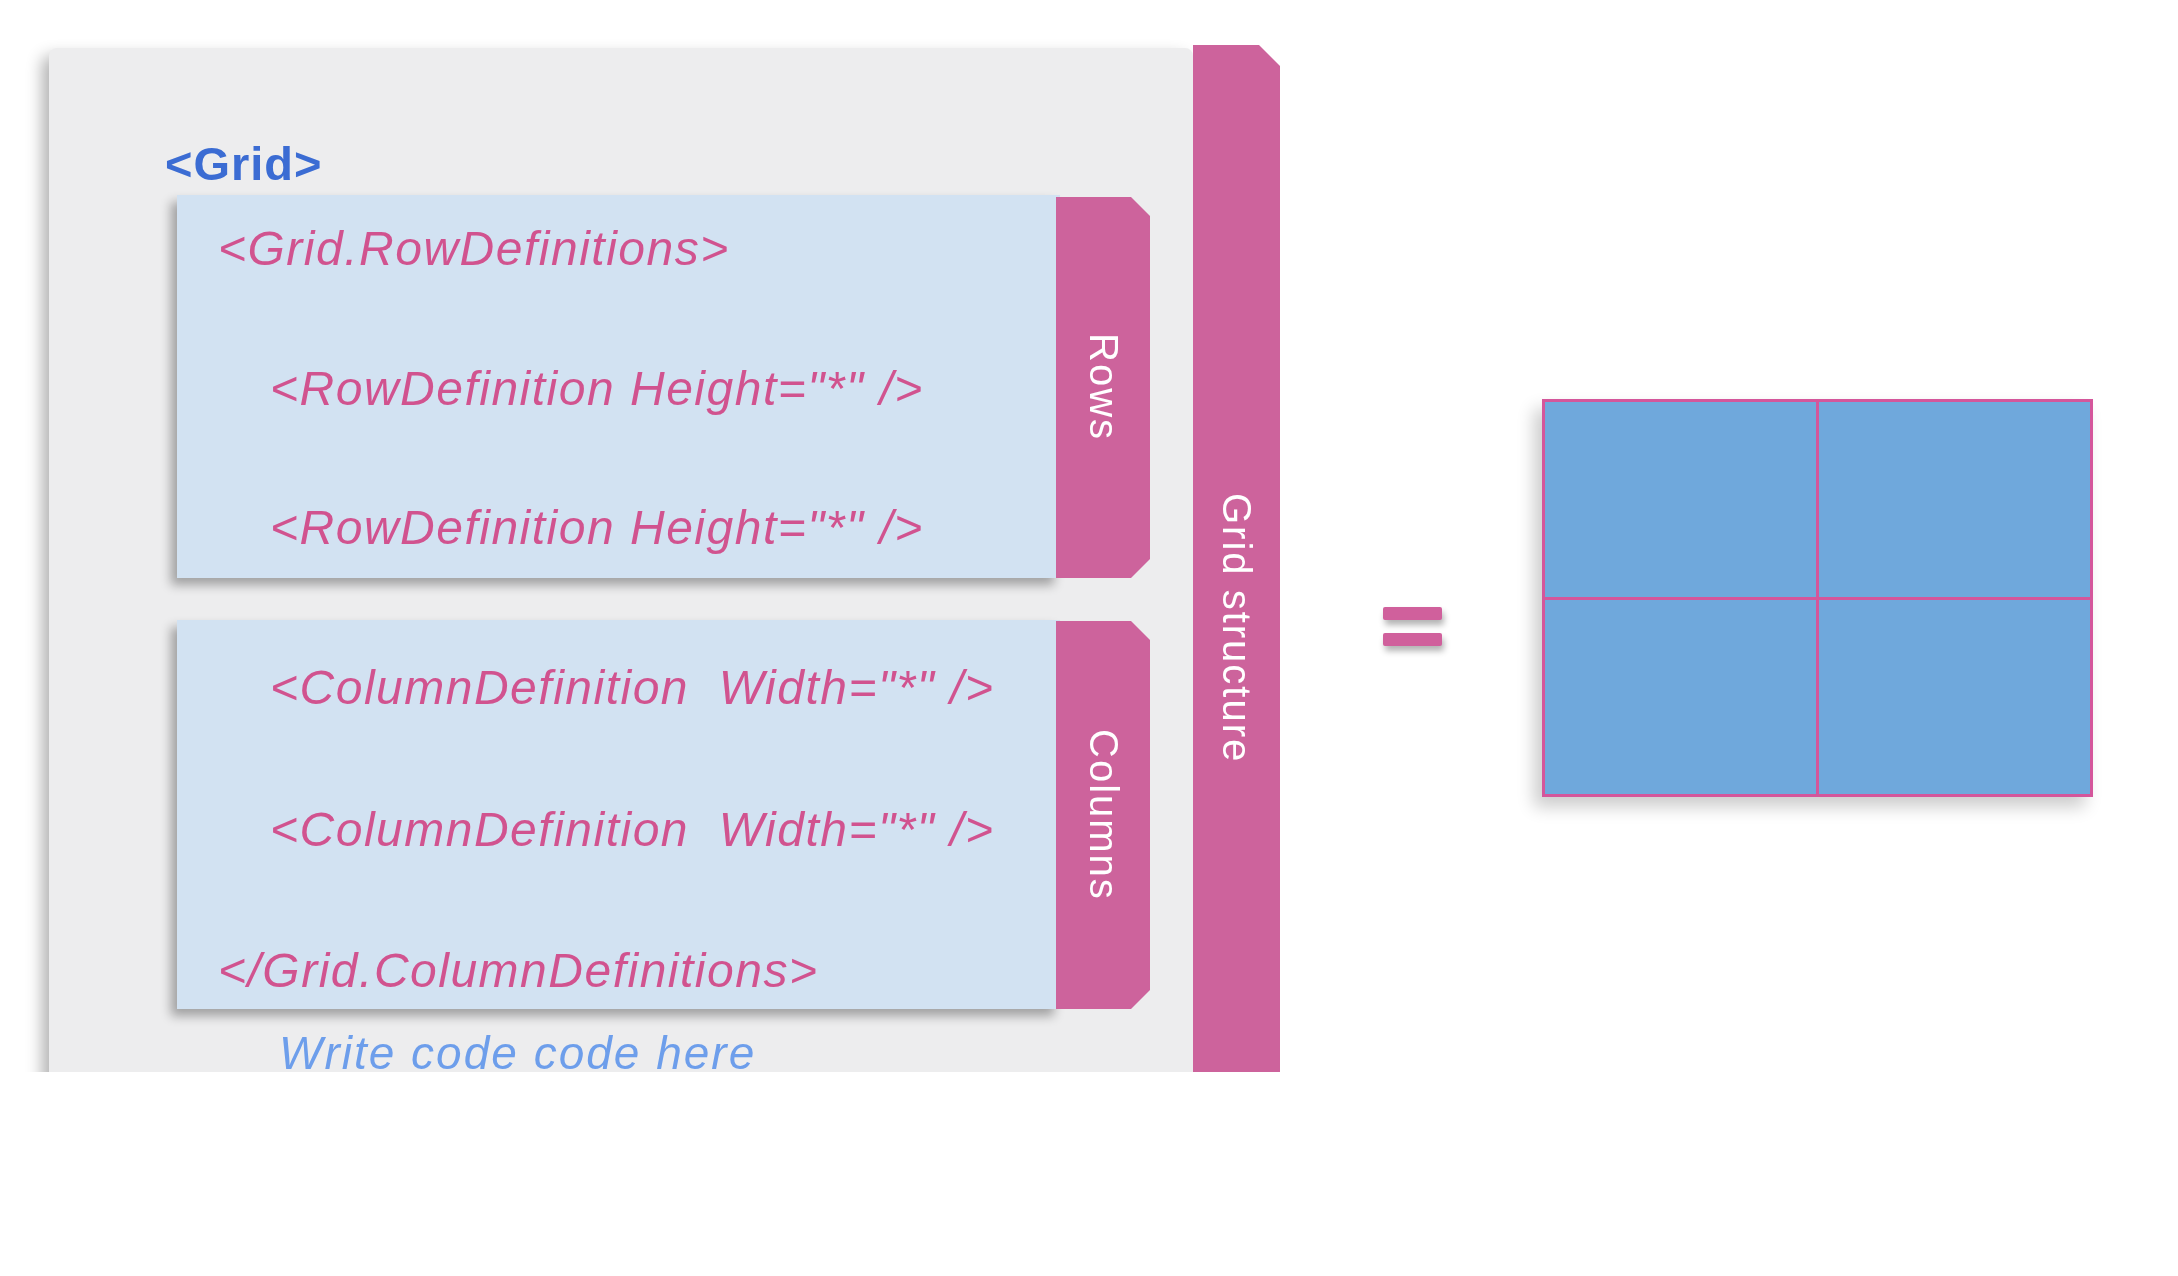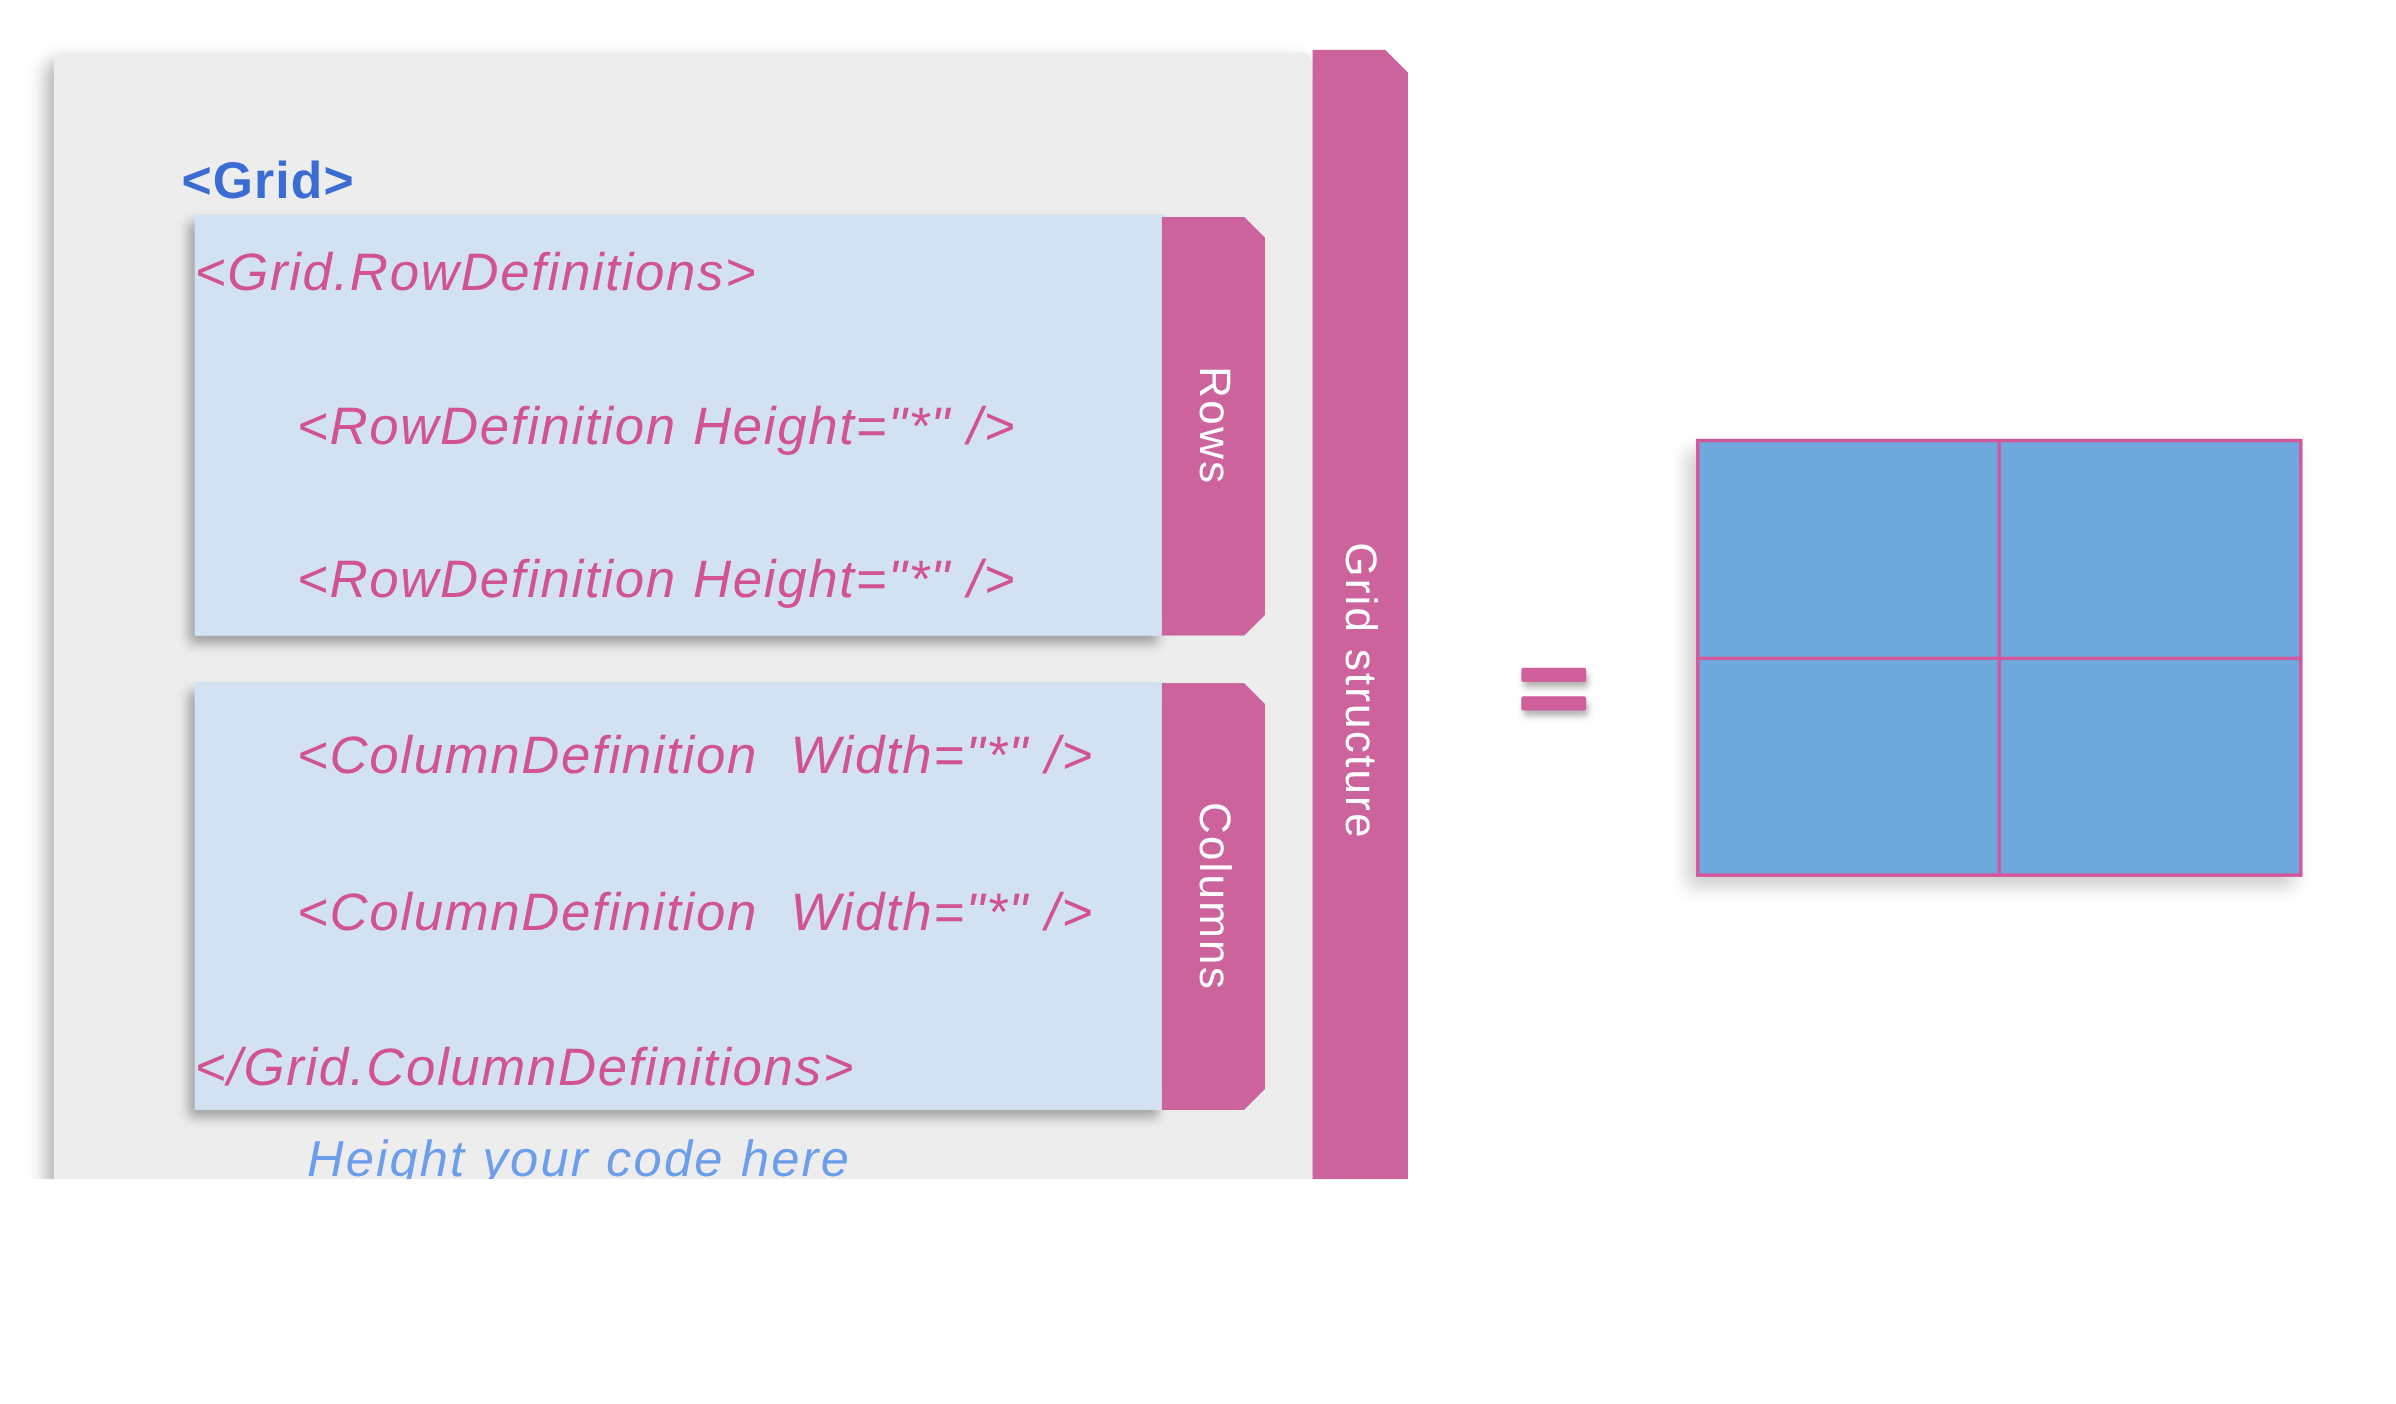--- a/index.html
+++ b/index.html
@@ -52,20 +52,21 @@
   .rows-box { top: 195px; height: 383px; padding: 30px 0 26px 0; }
   .cols-box { top: 620px; height: 389px; padding: 44px 0 14px 0; }
 
   .code-line {
     font-style: italic;
     color: #d1538f;
     font-size: 48px;
     line-height: 1;
     letter-spacing: 1.5px;
     white-space: pre;
+    padding-left: 41px;
   }
   .code-line.indent { padding-left: 93px; }
 
   
   .tab {
     position: absolute;
     left: 1056px;
     width: 94px;
     background: #cd639c;
     clip-path: polygon(0 0, calc(100% - 19px) 0, 100% 19px,
@@ -167,21 +168,21 @@
   <div class="code-box cols-box">
     <div class="code-line indent">&lt;ColumnDefinition  Width="*" /&gt;</div>
     <div class="code-line indent">&lt;ColumnDefinition  Width="*" /&gt;</div>
     <div class="code-line">&lt;/Grid.ColumnDefinitions&gt;</div>
   </div>
 
   <div class="tab tab-cols">
     <span class="vertical-label">Columns</span>
   </div>
 
-  <div class="write-hint">Height your code here</div>
+  <div class="write-hint">Write code code here</div>
 
   <div class="grid-close">&lt;/Grid&gt;</div>
 
   <div class="structure-bar">
     <span class="vertical-label">Grid structure</span>
   </div>
 
   <div class="equals">
     <div class="eq-bar"></div>
     <div class="eq-bar"></div>

